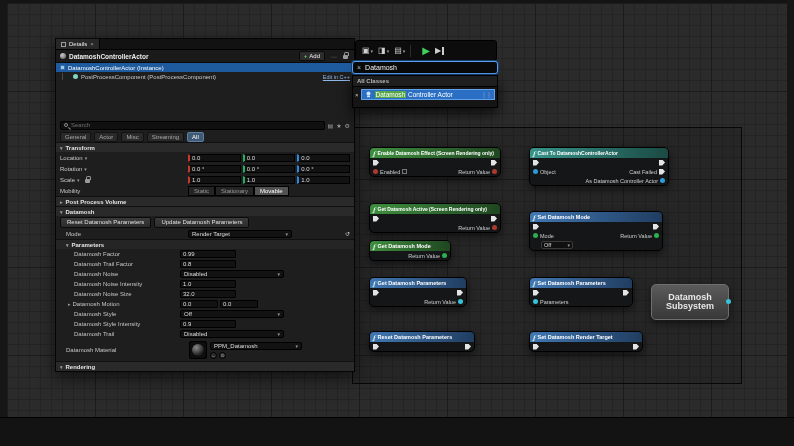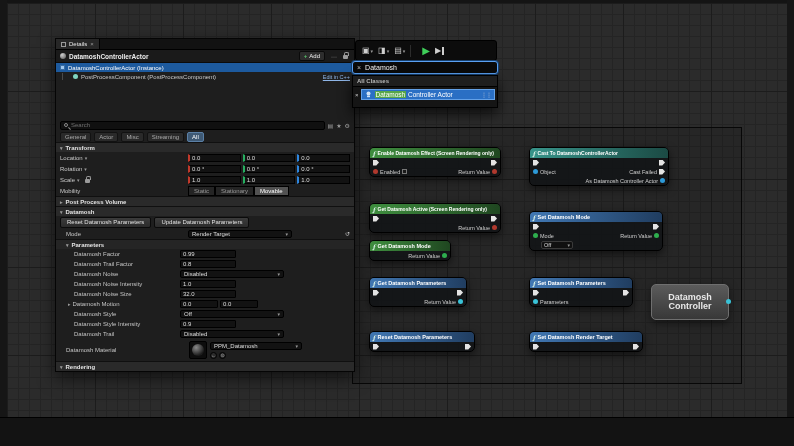--- a/index.html
+++ b/index.html
@@ -302,21 +302,21 @@
       <div class="nr">
         <span class="nl">
           <span class="p p-cyan"></span>
           <span>Parameters</span>
         </span>
       </div>
     </div>
 
     <div class="subsys" style="left:298px; top:156px;">
       <span>Datamosh</span>
-      <span>Controller</span>
+      <span>Subsystem</span>
       <span class="p p-cyan outpin"></span>
     </div>
 
     <div class="node" style="left:16px; top:203px; width:106px;">
       <div class="nh hdr-blue">
         <span class="fx">ƒ</span>
         <span>Reset Datamosh Parameters</span>
       </div>
       <div class="nr">
         <span class="exec"></span>

